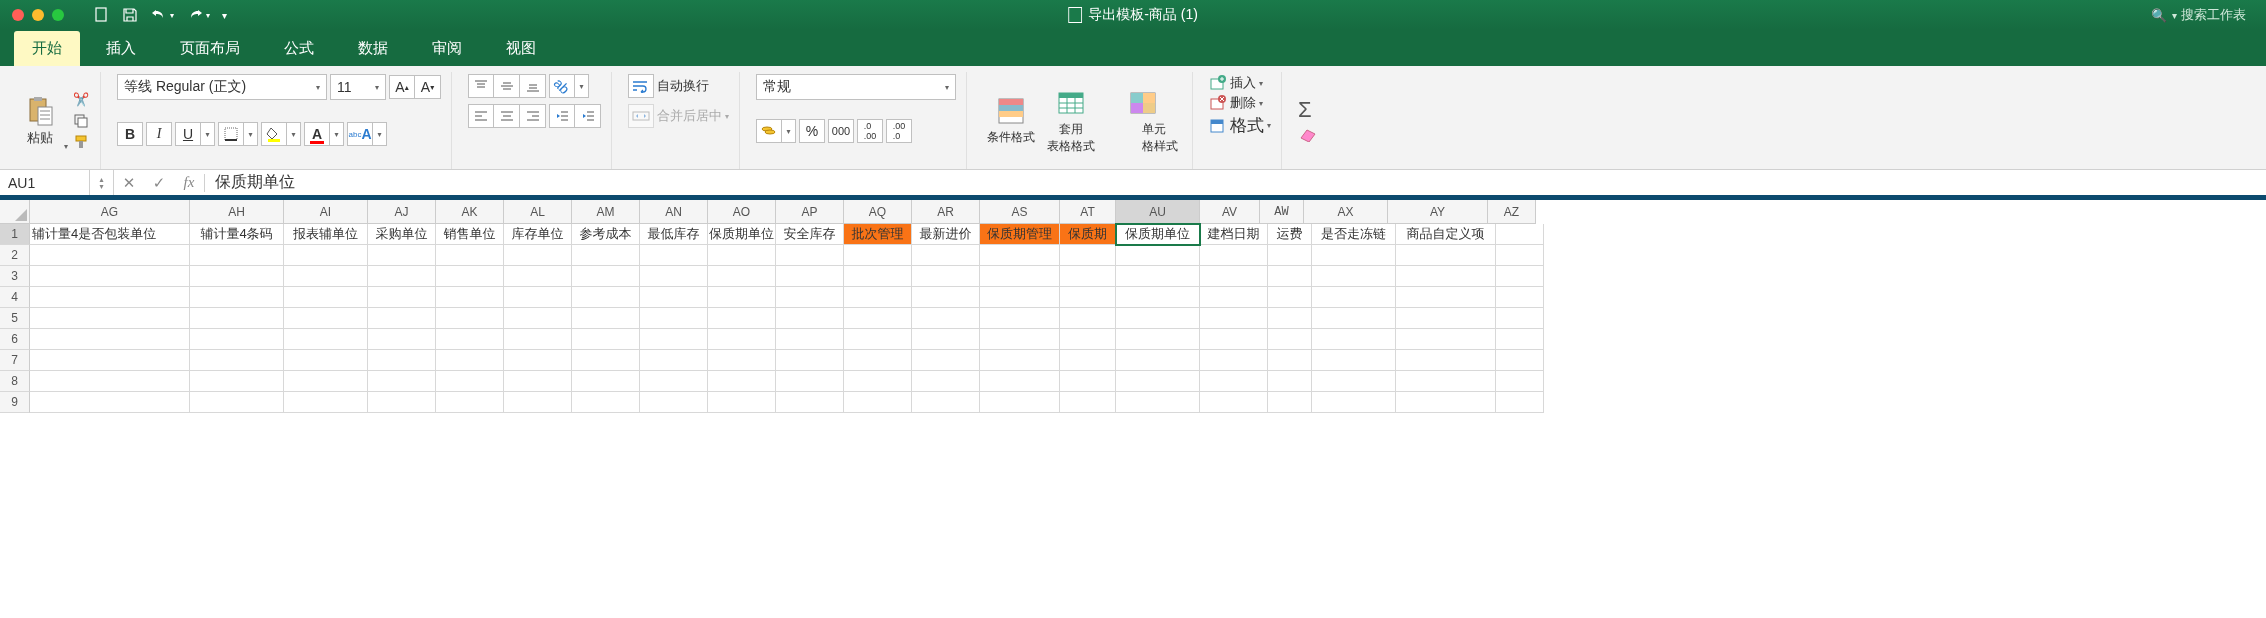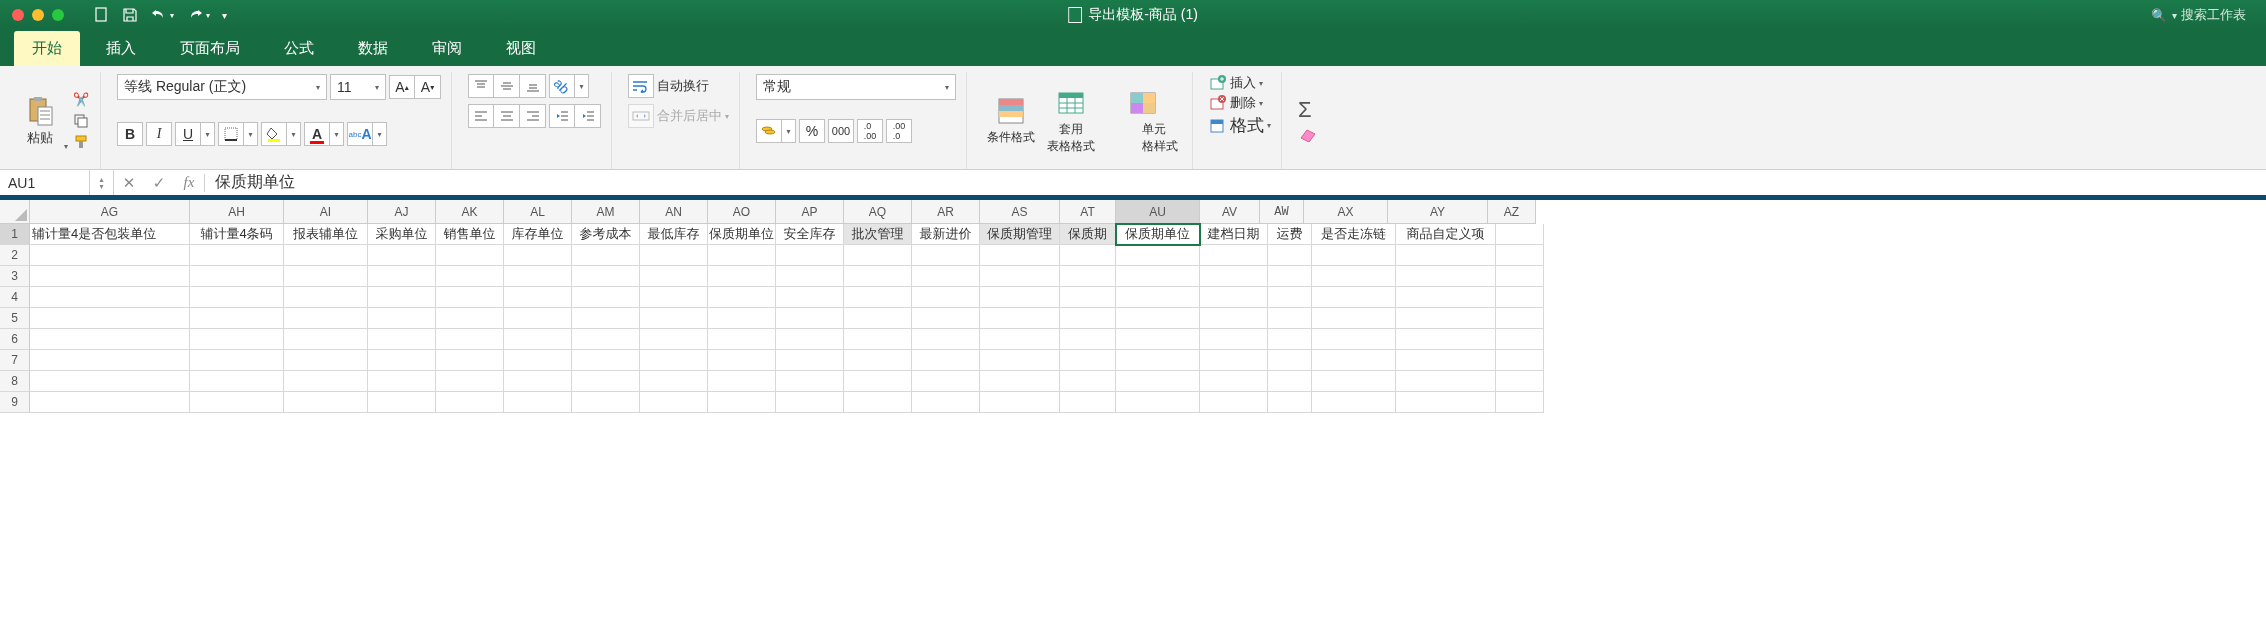--- a/index.html
+++ b/index.html
@@ -52,21 +52,21 @@
   .grid-area { overflow: hidden; }
   .corner { width: 30px; height: 24px; background: #f5f5f5; border-right: 1px solid #ccc; border-bottom: 1px solid #ccc; position: relative; }
   .corner::after { content:''; position:absolute; right:2px; bottom:2px; border:6px solid transparent; border-right-color:#bbb; border-bottom-color:#bbb; }
   .col-headers { display: flex; background: #f5f5f5; height: 24px; }
   .col-h { border-right: 1px solid #ccc; border-bottom: 1px solid #ccc; display: flex; align-items: center; justify-content: center; font-size: 12px; color: #555; cursor: pointer; }
   .col-h.active { background: #d6d6d6; }
   .row-h { width: 30px; border-right: 1px solid #ccc; border-bottom: 1px solid #d8d8d8; background: #f5f5f5; display: flex; align-items: center; justify-content: center; font-size: 12px; color: #555; cursor: pointer; }
   .row-h.active { background: #d6d6d6; }
   .grid-row { display: flex; height: 21px; }
   .cell { border-right: 1px solid #d8d8d8; border-bottom: 1px solid #d8d8d8; font-size: 13px; display: flex; align-items: center; justify-content: center; padding: 0 2px; overflow: hidden; white-space: nowrap; cursor: cell; }
-  .cell.hl { background: #e5e5e5; }
+  .cell.hl { background: #f97316; }
   .cell.sel { outline: 2px solid #1a7a4a; outline-offset: -1px; z-index: 2; position: relative; }
   .grid-body { display: flex; }
   .rows-col { display: flex; flex-direction: column; }
   .data-cols { display: flex; flex-direction: column; }
   .cell.left { justify-content: flex-start; }
 </style>
 </head>
 <body>
 
 <div class="titlebar">

